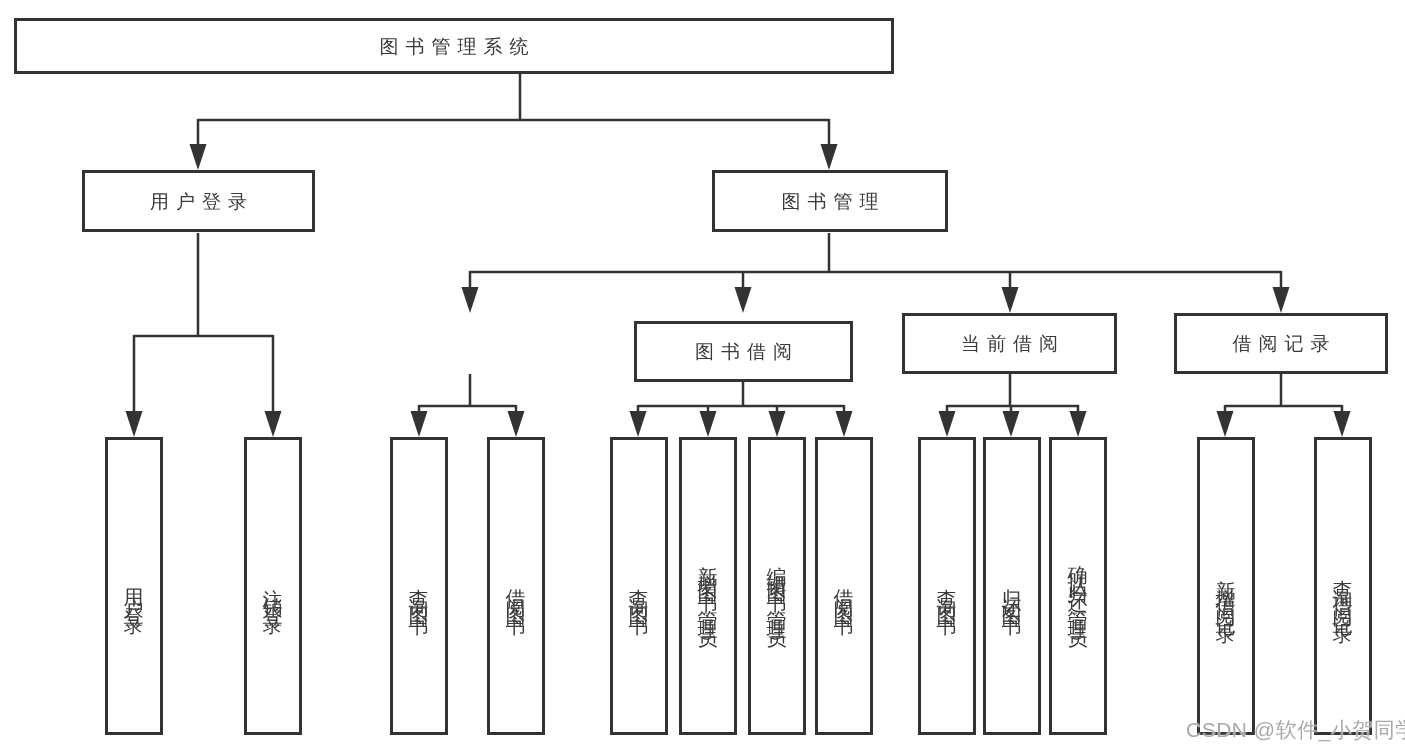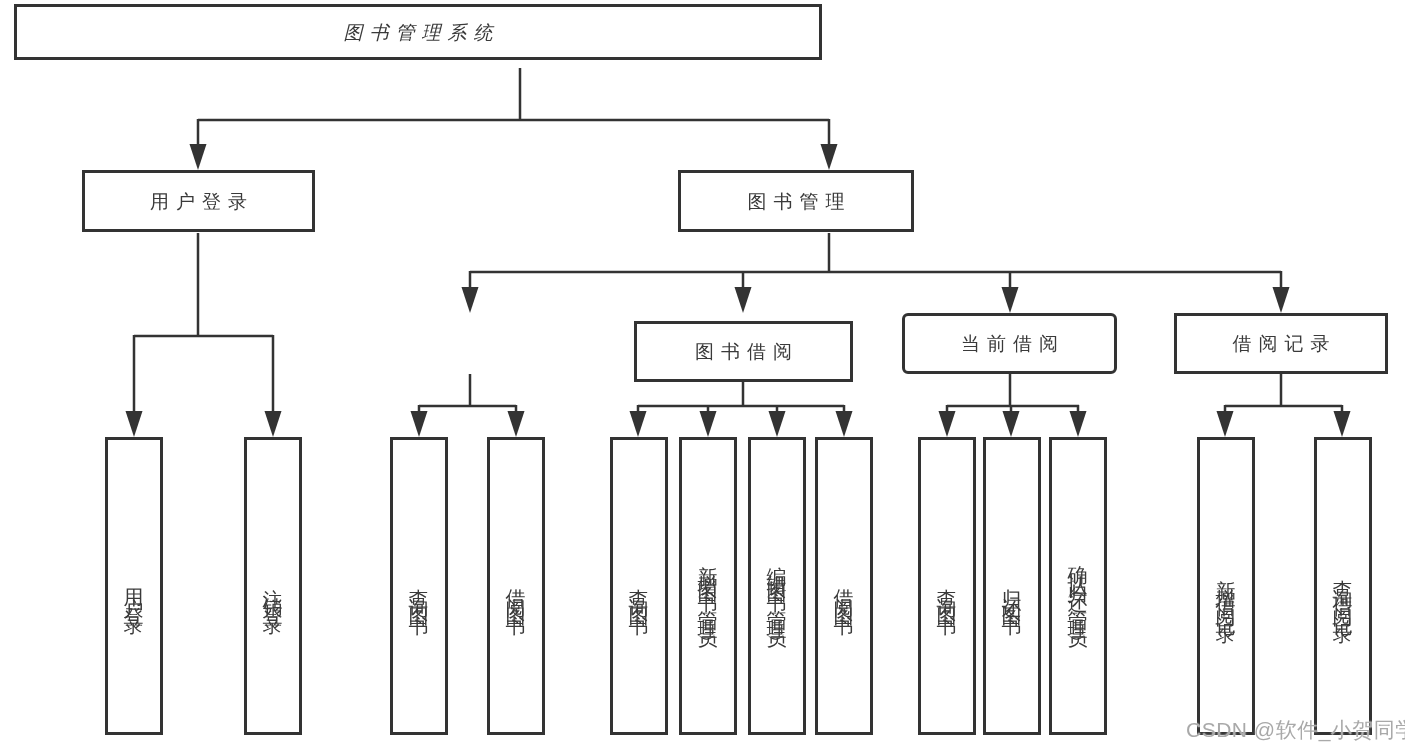--- a/index.html
+++ b/index.html
@@ -98,35 +98,35 @@
       <polygon points="768.5,411 785.5,411 777,437"></polygon>
       <polygon points="835.5,411 852.5,411 844,437"></polygon>
       <polygon points="938.5,411 955.5,411 947,437"></polygon>
       <polygon points="1002.5,411 1019.5,411 1011,437"></polygon>
       <polygon points="1069.5,411 1086.5,411 1078,437"></polygon>
       <polygon points="1216.5,411 1233.5,411 1225,437"></polygon>
       <polygon points="1333.5,411 1350.5,411 1342,437"></polygon>
     </g>
   </svg>
 
-  <div class="box h-box" style="left:14px; top:4px; width:808px; height:56px;font-style:italic;">
+  <div class="box h-box" style="left:14px; top:18px; width:880px; height:56px;">
     <span>图书管理系统</span>
   </div>
 
   <div class="box h-box l2-box" style="left:82px; width:233px;">
     <span>用户登录</span>
   </div>
-  <div class="box h-box l2-box" style="left:678px; width:236px;">
+  <div class="box h-box l2-box" style="left:712px; width:236px;">
     <span>图书管理</span>
   </div>
 
   <div class="box h-box l3-box" style="left:634px; width:219px;margin-top:8px;">
     <span>图书借阅</span>
   </div>
-  <div class="box h-box l3-box" style="left:902px; width:215px;border-radius:6px;">
+  <div class="box h-box l3-box" style="left:902px; width:215px;">
     <span>当前借阅</span>
   </div>
   <div class="box h-box l3-box" style="left:1174px; width:214px;">
     <span>借阅记录</span>
   </div>
 
   <div class="box v-box" style="left:105px;">
     <span>用户登录</span>
   </div>
   <div class="box v-box" style="left:244px;">

